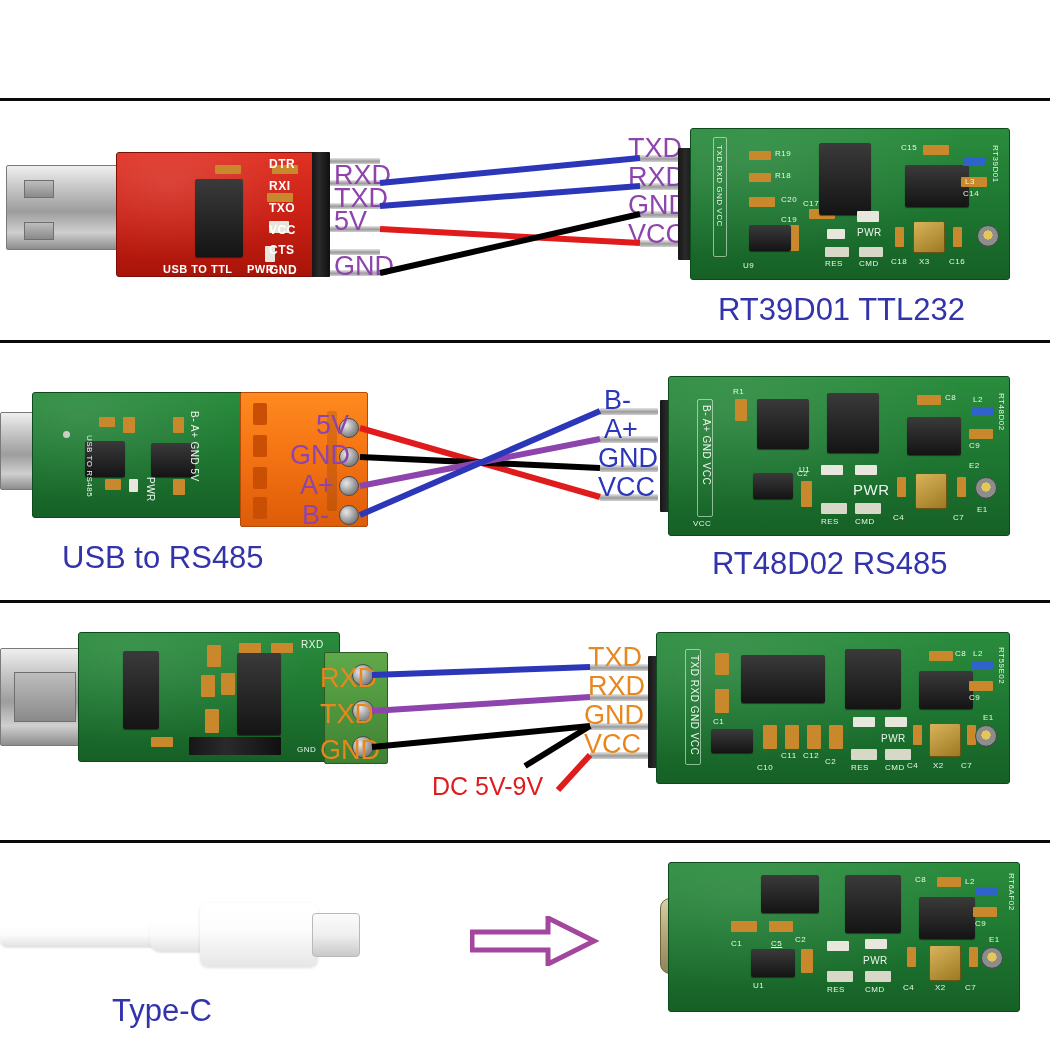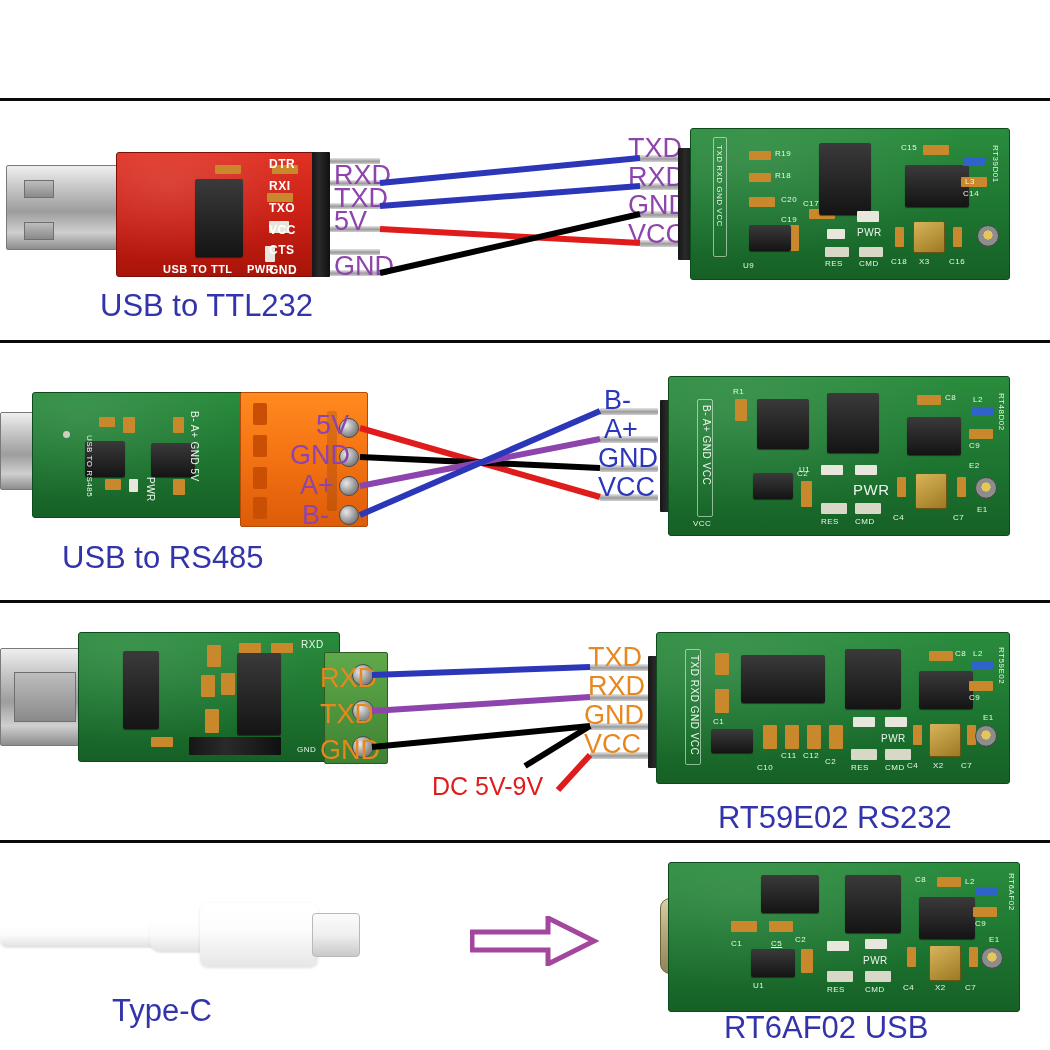--- a/index.html
+++ b/index.html
@@ -198,21 +198,21 @@
     <div class="silk" style="left:210px; top:14px;">C15</div>
     <div class="cap" style="left:270px; top:48px; width:26px; height:10px;"></div>
     <div class="silk" style="left:272px; top:60px;">C14</div>
     <div class="cap blue" style="left:272px; top:28px; width:22px; height:9px;"></div>
     <div class="silk" style="left:274px; top:16px;margin-top:32px;">L3</div>
     <div class="silk" style="left:52px; top:132px;">U9</div>
     <div class="ipex" style="left:286px; top:96px; width:22px; height:22px;"></div>
     <div class="silk vert" style="left:300px; top:16px;">RT39D01</div>
   </div>
 
-  <div class="lbl caption" style="left:100px; top:288px;">USB to TTL232</div>
+  <div class="lbl caption" style="left:718px; top:292px;">RT39D01 TTL232</div>
 
   <div>
     <div class="usba" style="left:0px; top:412px; width:40px; height:78px;"></div>
   </div>
   <div class="pcb" style="left:32px; top:392px; width:236px; height:126px;">
     <div class="chip" style="left:52px; top:48px; width:40px; height:36px;"></div>
     <div class="chip" style="left:118px; top:50px; width:44px; height:34px;"></div>
     <div class="cap" style="left:66px; top:24px; width:16px; height:10px;"></div>
     <div class="cap" style="left:90px; top:24px; width:12px; height:16px;"></div>
     <div class="cap" style="left:140px; top:24px; width:11px; height:16px;"></div>
@@ -283,20 +283,21 @@
     <div class="cap blue" style="left:302px; top:30px; width:22px; height:9px;"></div>
     <div class="silk" style="left:304px; top:18px;">L2</div>
     <div class="ipex" style="left:306px; top:100px; width:22px; height:22px;"></div>
     <div class="silk" style="left:308px; top:128px;">E1</div>
     <div class="silk" style="left:300px; top:84px;">E2</div>
     <div class="silk vert" style="left:328px; top:16px;">RT48D02</div>
     <div class="silk" style="left:24px; top:142px;">VCC</div>
   </div>
 
   <div class="lbl caption" style="left:62px; top:540px;">USB to RS485</div>
+  <div class="lbl caption" style="left:712px; top:546px;">RT48D02 RS485</div>
 
   <div>
     <div class="usba" style="left:0px; top:648px; width:98px; height:98px;"></div>
     <div class="usba-inner" style="left:14px; top:672px; width:62px; height:50px;"></div>
   </div>
   <div class="pcb" style="left:78px; top:632px; width:262px; height:130px;">
     <div class="chip" style="left:44px; top:18px; width:36px; height:78px;"></div>
     <div class="chip" style="left:158px; top:20px; width:44px; height:82px;"></div>
     <div class="cap" style="left:122px; top:42px; width:14px; height:22px;"></div>
     <div class="cap" style="left:142px; top:40px; width:14px; height:22px;"></div>
@@ -364,21 +365,20 @@
     <div class="silk" style="left:298px; top:16px;">C8</div>
     <div class="cap" style="left:312px; top:48px; width:24px; height:10px;"></div>
     <div class="silk" style="left:312px; top:60px;">C9</div>
     <div class="cap blue" style="left:314px; top:28px; width:22px; height:9px;"></div>
     <div class="silk" style="left:316px; top:16px;">L2</div>
     <div class="ipex" style="left:318px; top:92px; width:22px; height:22px;"></div>
     <div class="silk" style="left:326px; top:80px;">E1</div>
     <div class="silk vert" style="left:340px; top:14px;">RT59E02</div>
   </div>
 
-  <div class="lbl caption" style="left:718px; top:800px;">RT59E02 RS232</div>
 
   <div class="cable" style="left:0px; top:925px; width:180px; height:22px;"></div>
   <div class="cable" style="left:150px; top:920px; width:60px; height:32px; border-radius:10px;"></div>
   <div class="cplug" style="left:200px; top:903px; width:118px; height:64px;"></div>
   <div class="ctip" style="left:312px; top:913px; width:48px; height:44px;"></div>
   <div class="lbl caption" style="left:112px; top:993px;">Type-C</div>
 
   <svg class="arrow-svg" style="left:470px; top:916px;" width="130" height="50" viewBox="0 0 130 50">
     <path d="M2 16 L78 16 L78 2 L124 25 L78 48 L78 34 L2 34 Z" fill="none" stroke="#a3479e" stroke-width="5" stroke-linejoin="miter"></path>
   </svg>
@@ -415,21 +415,20 @@
     <div class="cap" style="left:268px; top:14px; width:24px; height:10px;"></div>
     <div class="silk" style="left:246px; top:12px;">C8</div>
     <div class="cap" style="left:304px; top:44px; width:24px; height:10px;"></div>
     <div class="silk" style="left:306px; top:56px;">C9</div>
     <div class="cap blue" style="left:306px; top:24px; width:22px; height:9px;"></div>
     <div class="silk" style="left:296px; top:14px;">L2</div>
     <div class="ipex" style="left:312px; top:84px; width:22px; height:22px;"></div>
     <div class="silk" style="left:320px; top:72px;">E1</div>
     <div class="silk vert" style="left:338px; top:10px;">RT6AF02</div>
   </div>
-  <div class="lbl caption" style="left:724px; top:1010px;">RT6AF02 USB</div>
 
   <svg class="wiresvg">
 
     <line x1="380" y1="183" x2="640" y2="158" stroke="#2b36b8" stroke-width="6"></line>
     <line x1="380" y1="206" x2="640" y2="186" stroke="#2b36b8" stroke-width="6"></line>
     <line x1="380" y1="229" x2="640" y2="243" stroke="#e01b1b" stroke-width="6"></line>
     <line x1="380" y1="273" x2="640" y2="214" stroke="#000000" stroke-width="6"></line>
 
     <line x1="360" y1="428" x2="600" y2="497" stroke="#e01b1b" stroke-width="6"></line>
     <line x1="360" y1="457" x2="600" y2="468" stroke="#000000" stroke-width="6"></line>

